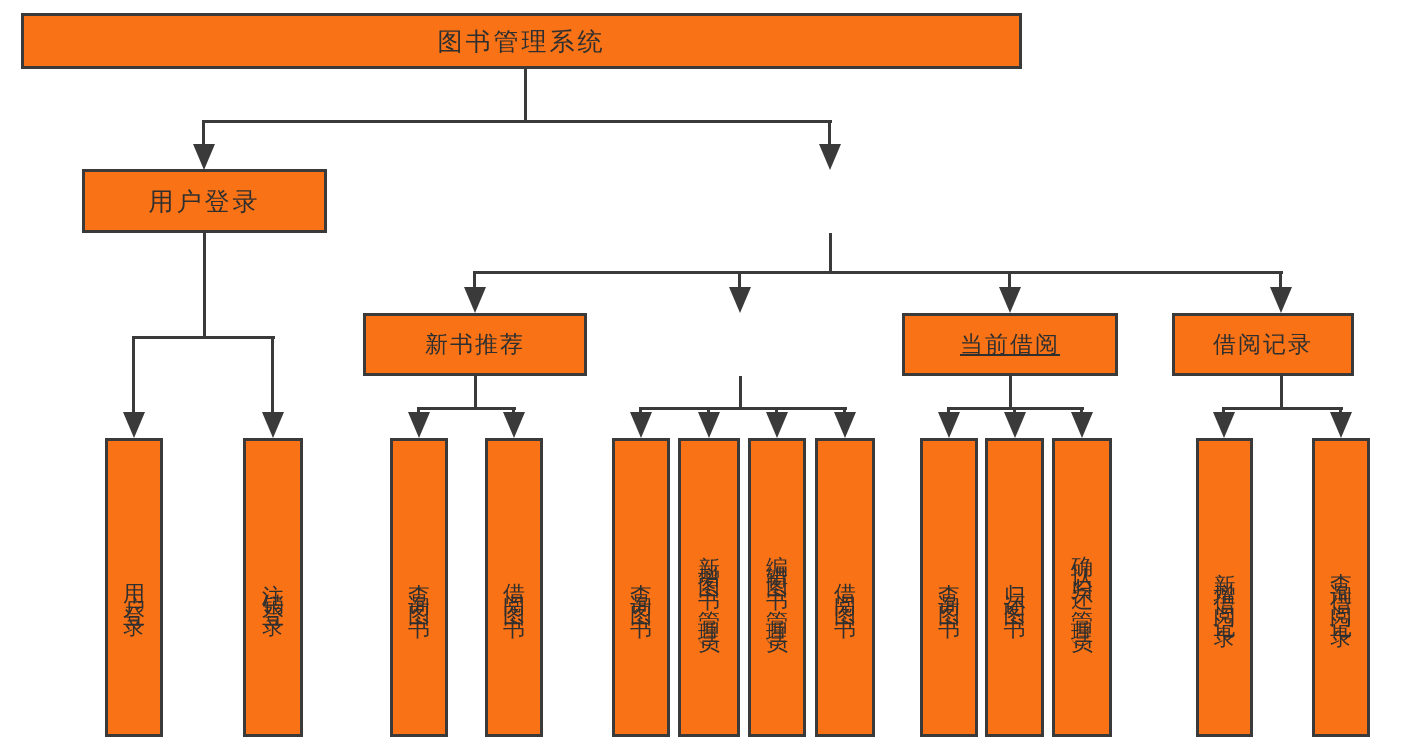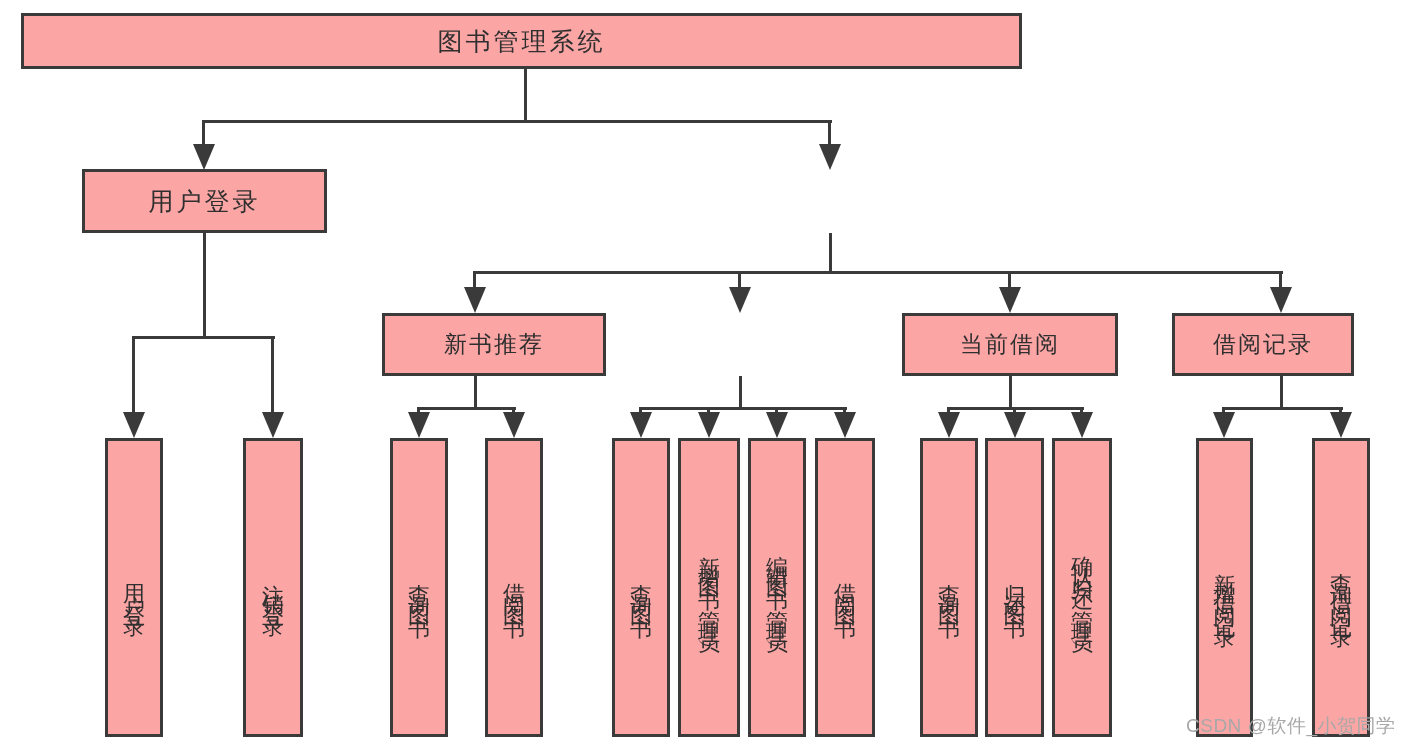--- a/index.html
+++ b/index.html
@@ -2,21 +2,21 @@
 <html><head>
 <meta charset="utf-8">
 <style>
   html,body { margin:0; padding:0; background:#ffffff; }
   .canvas {
     position:relative; width:1405px; height:747px; background:#ffffff;
     font-family:"Liberation Sans", sans-serif; overflow:hidden;
   }
   .node {
     position:absolute; box-sizing:border-box;
-    border:3px solid #3a3a3a; background:#fca5a5; color:#2f2f2f;
+    border:3px solid #3a3a3a; background:#f97316; color:#2f2f2f;
     display:flex; align-items:center; justify-content:center;
     z-index:2; white-space:nowrap;
   }
   .hnode  { font-size:25px; letter-spacing:3px; }
   .l2node { font-size:23px; letter-spacing:2px; }
   .leaf {
     writing-mode:vertical-rl; text-orientation:mixed;
     font-size:22px; letter-spacing:11px; white-space:normal;
   }
   .line { position:absolute; background:#3a3a3a; z-index:1; }
@@ -75,24 +75,24 @@
   <div class="line" style="left:1280px; top:376px; width:3px;   height:31px;"></div>
   <div class="line" style="left:1223px; top:407px; width:120px; height:3px;"></div>
   <div class="arrow" style="left:1222px; top:407px; height:5px;"></div>
   <div class="arrow" style="left:1339px; top:407px; height:5px;"></div>
 
   <div class="node hnode" style="left:21px; top:13px; width:1001px; height:56px;">图书管理系统</div>
 
   <div class="node hnode" style="left:82px; top:169px; width:245px; height:64px;">用户登录</div>
 
 
-  <div class="node l2node" style="left:363px; top:313px; width:224px; height:63px;margin-left:19px;">新书推荐</div>
+  <div class="node l2node" style="left:363px; top:313px; width:224px; height:63px;">新书推荐</div>
 
 
-  <div class="node l2node" style="left:902px; top:313px; width:216px; height:63px;">当前借阅</div>
+  <div class="node l2node" style="left:902px; top:313px; width:216px; height:63px;text-decoration:underline;">当前借阅</div>
 
   <div class="node l2node" style="left:1172px; top:313px; width:182px; height:63px;">借阅记录</div>
 
   <div class="node leaf" style="left:105px; top:438px; width:58px; height:299px;">用户登录</div>
   <div class="node leaf" style="left:243px; top:438px; width:60px; height:299px;">注销登录</div>
 
   <div class="node leaf" style="left:390px; top:438px; width:58px; height:299px;">查询图书</div>
   <div class="node leaf" style="left:485px; top:438px; width:58px; height:299px;">借阅图书</div>
 
   <div class="node leaf" style="left:612px; top:438px; width:58px; height:299px;">查询图书</div>
@@ -100,15 +100,14 @@
   <div class="node leaf" style="left:748px; top:438px; width:58px; height:299px;">编辑图书（管理员）</div>
   <div class="node leaf" style="left:815px; top:438px; width:60px; height:299px;">借阅图书</div>
 
   <div class="node leaf" style="left:920px; top:438px; width:58px; height:299px;">查询图书</div>
   <div class="node leaf" style="left:985px; top:438px; width:59px; height:299px;">归还图书</div>
   <div class="node leaf" style="left:1052px; top:438px; width:60px; height:299px;">确认归还（管理员）</div>
 
   <div class="node leaf" style="left:1196px; top:438px; width:57px; height:299px;">新增借阅记录</div>
   <div class="node leaf" style="left:1312px; top:438px; width:58px; height:299px;">查询借阅记录</div>
 
-  <div class="watermark">CSDN @软件_小贺同学</div>
 
 </div>
 
 </body></html>

